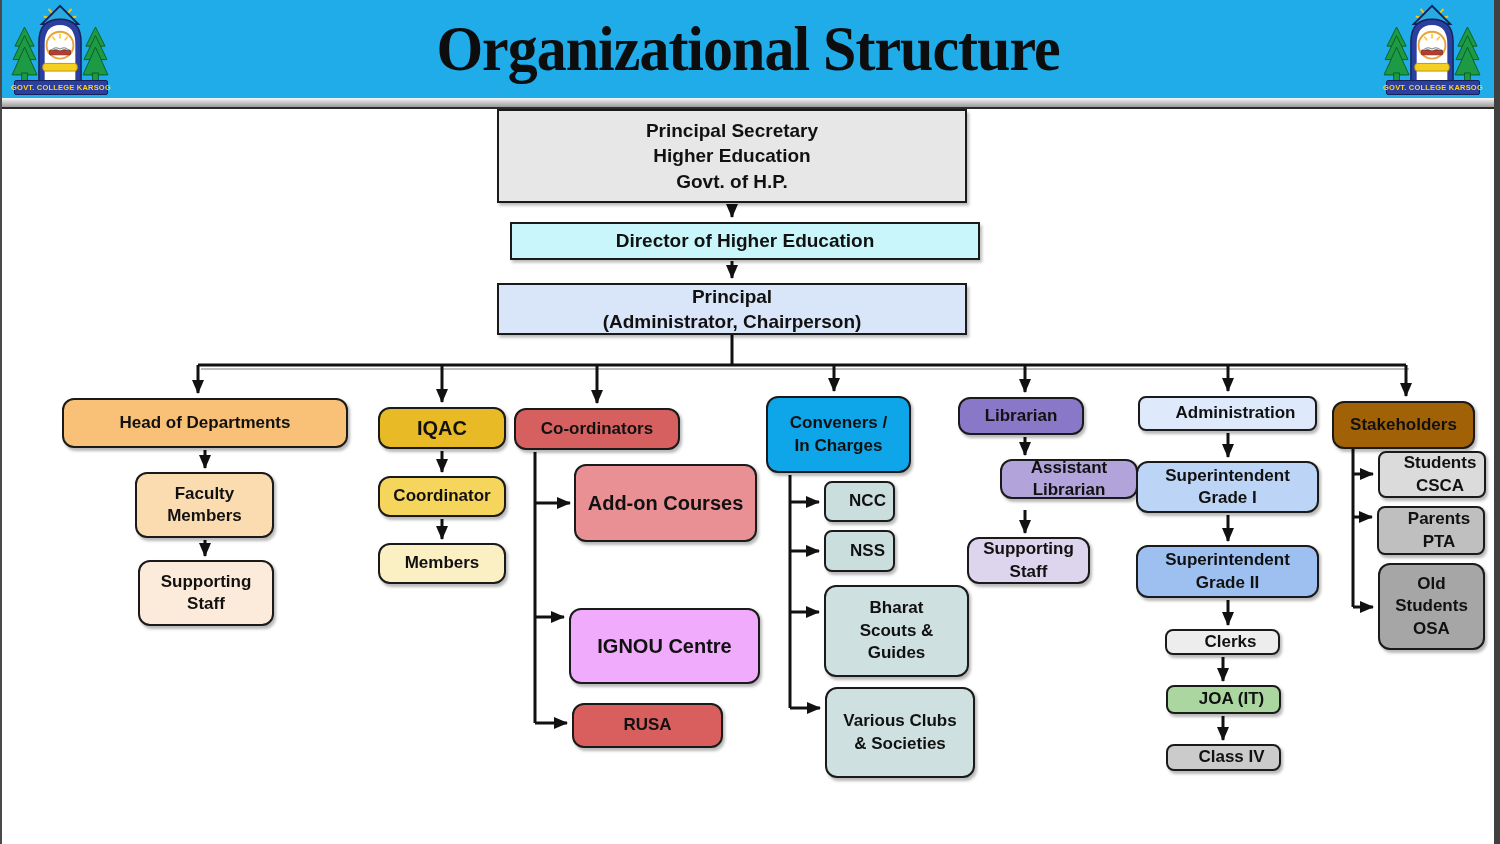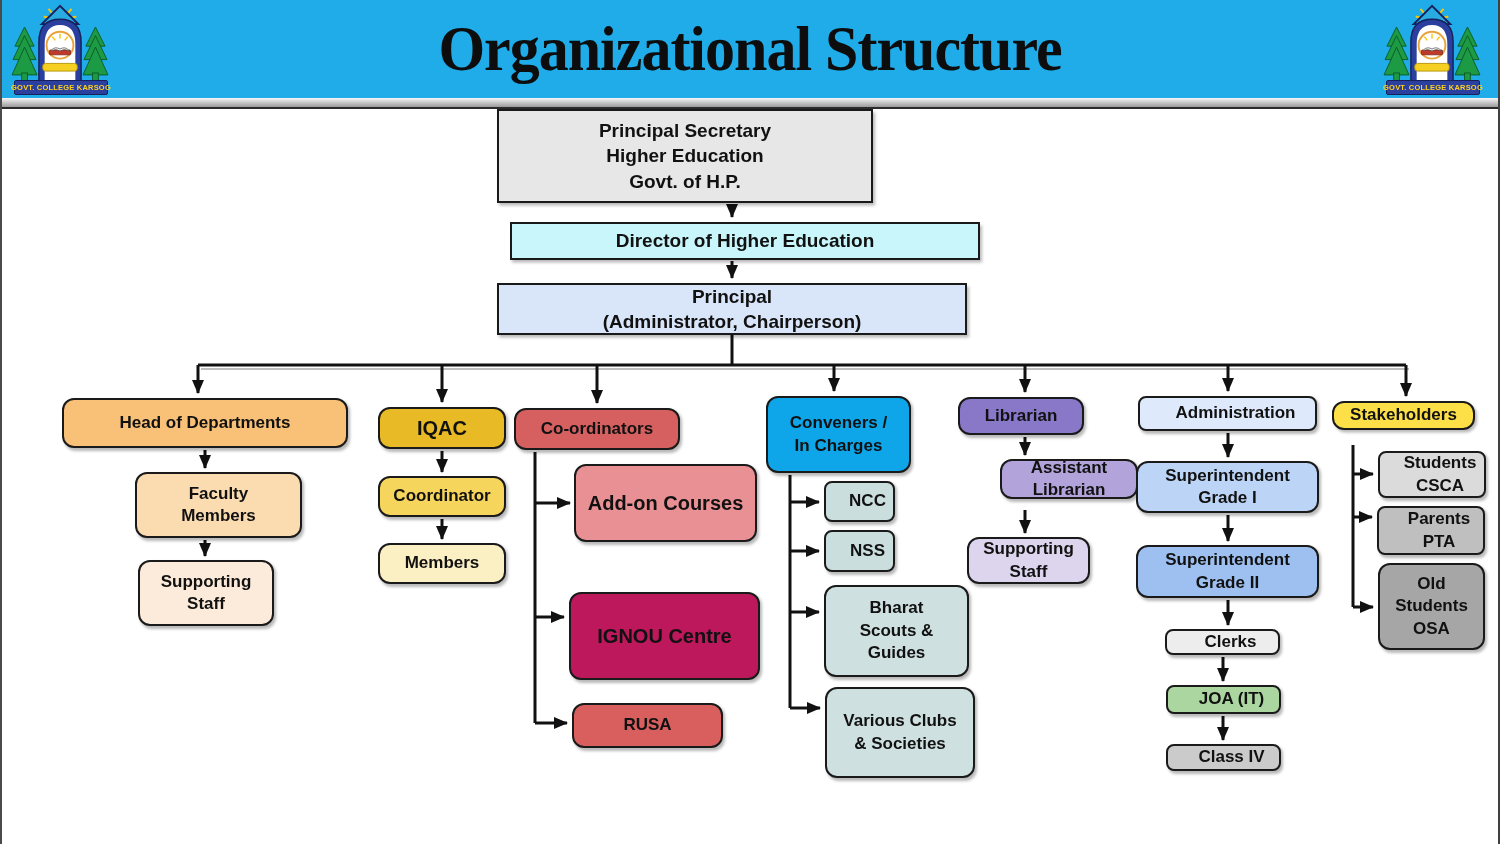--- a/index.html
+++ b/index.html
@@ -1,19 +1,19 @@
 <!DOCTYPE html>
 <html><head>
 <meta charset="utf-8">
 <style>
   html,body{margin:0;padding:0;background:#888;}
   .stage{
     position:relative;width:1500px;height:844px;background:#ffffff;
     font-family:"Liberation Sans",sans-serif;overflow:hidden;
-    border-left:2px solid #4a4a4a;border-right:2px solid #404040;box-sizing:border-box;
+    border-left:2px solid #4a4a4a;border-right:6px solid #404040;box-sizing:border-box;
   }
   
   .banner{
     position:absolute;left:0;top:0;width:100%;height:98px;
     display:flex;align-items:center;justify-content:center;
   }
   .banner-shadow{
     position:absolute;left:0;top:98px;width:100%;height:9px;
     background:linear-gradient(#f7f7f7,#9a9a9a);
     border-bottom:2px solid #2b2b2b;
@@ -178,40 +178,40 @@
       <path d="M1221,657 L1221,681" marker-end="url(#ah)"></path>
       <path d="M1221,716 L1221,740" marker-end="url(#ah)"></path>
 
       <path d="M1351,445 L1351,607"></path>
       <path d="M1351,474 L1371,474" marker-end="url(#ah)"></path>
       <path d="M1351,517 L1370,517" marker-end="url(#ah)"></path>
       <path d="M1351,607 L1371,607" marker-end="url(#ah)"></path>
     </g>
   </svg>
 
-  <div class="node sq" style="left: 495px; top: 109px; width: 376px; height: 94px; background-color: rgb(231, 231, 231);">Principal Secretary
+  <div class="node sq" style="left: 495px; top: 109px; width: 470px; height: 94px; background-color: rgb(231, 231, 231);">Principal Secretary
 Higher Education
 Govt. of H.P.</div>
   <div class="node sq" style="left: 508px; top: 222px; width: 470px; height: 38px; background-color: rgb(201, 246, 250);">Director of Higher Education</div>
   <div class="node sq" style="left: 495px; top: 283px; width: 470px; height: 52px; background-color: rgb(217, 229, 248);">Principal
 (Administrator, Chairperson)</div>
 
   <div class="node" style="left: 60px; top: 398px; width: 286px; height: 50px; background-color: rgb(249, 193, 120);">Head of Departments</div>
-  <div class="node" style="left: 133px; top: 472px; width: 167px; height: 66px; background-color: rgb(251, 220, 177);">Faculty
+  <div class="node" style="left: 133px; top: 472px; width: 139px; height: 66px; background-color: rgb(251, 220, 177);">Faculty
 Members</div>
   <div class="node" style="left: 136px; top: 560px; width: 136px; height: 66px; background-color: rgb(252, 235, 218);">Supporting
 Staff</div>
 
   <div class="node big" style="left: 376px; top: 407px; width: 128px; height: 42px; background-color: rgb(232, 186, 38);">IQAC</div>
   <div class="node" style="left: 376px; top: 476px; width: 128px; height: 41px; background-color: rgb(246, 213, 92);">Coordinator</div>
   <div class="node" style="left: 376px; top: 543px; width: 128px; height: 41px; background-color: rgb(251, 239, 196);">Members</div>
 
   <div class="node" style="left: 512px; top: 408px; width: 166px; height: 42px; background-color: rgb(214, 96, 95);">Co-ordinators</div>
   <div class="node big" style="left: 572px; top: 464px; width: 183px; height: 78px; background-color: rgb(232, 144, 148);">Add-on Courses</div>
-  <div class="node big" style="left: 567px; top: 592px; width: 191px; height: 88px; background-color: #be185d;">IGNOU Centre</div>
+  <div class="node big" style="left: 567px; top: 608px; width: 191px; height: 76px; background-color: #f0abfc;">IGNOU Centre</div>
   <div class="node" style="left: 570px; top: 703px; width: 151px; height: 45px; background-color: rgb(217, 95, 95);">RUSA</div>
 
   <div class="node" style="left: 764px; top: 396px; width: 145px; height: 77px; background-color: #0ea5e9;">Conveners /
 In Charges</div>
   <div class="node sm" style="left: 822px; top: 481px; width: 71px; height: 41px; background-color: rgb(203, 222, 222);">NCC</div>
   <div class="node sm" style="left: 822px; top: 530px; width: 71px; height: 42px; background-color: rgb(203, 222, 222);">NSS</div>
   <div class="node" style="left: 822px; top: 585px; width: 145px; height: 92px; background-color: rgb(207, 224, 224);">Bharat
 Scouts &amp;
 Guides</div>
   <div class="node" style="left: 823px; top: 687px; width: 150px; height: 91px; background-color: rgb(207, 224, 224);">Various Clubs
@@ -225,21 +225,21 @@
 
   <div class="node sm" style="left: 1136px; top: 396px; width: 179px; height: 35px; background-color: rgb(222, 233, 251);">Administration</div>
   <div class="node" style="left: 1134px; top: 461px; width: 183px; height: 52px; background-color: rgb(188, 213, 246);">Superintendent
 Grade I</div>
   <div class="node" style="left: 1134px; top: 545px; width: 183px; height: 53px; background-color: rgb(157, 192, 241);">Superintendent
 Grade II</div>
   <div class="node sm" style="left: 1163px; top: 629px; width: 115px; height: 26px; background-color: rgb(237, 237, 237);">Clerks</div>
   <div class="node sm" style="left: 1164px; top: 685px; width: 115px; height: 29px; background-color: rgb(171, 214, 160);">JOA (IT)</div>
   <div class="node sm" style="left: 1164px; top: 744px; width: 115px; height: 27px; background-color: rgb(203, 203, 203);">Class IV</div>
 
-  <div class="node" style="left: 1330px; top: 401px; width: 143px; height: 29px; background-color: #fde047;">Stakeholders</div>
+  <div class="node" style="left: 1330px; top: 401px; width: 143px; height: 48px; background-color: #a16207;">Stakeholders</div>
   <div class="node sm" style="left: 1376px; top: 451px; width: 108px; height: 47px; background-color: rgb(219, 219, 219);">Students
 CSCA</div>
   <div class="node sm" style="left: 1375px; top: 506px; width: 108px; height: 49px; background-color: rgb(191, 191, 191);">Parents
 PTA</div>
   <div class="node" style="left: 1376px; top: 563px; width: 107px; height: 87px; background-color: rgb(166, 166, 166);">Old
 Students
 OSA</div>
 
 </div>
 

